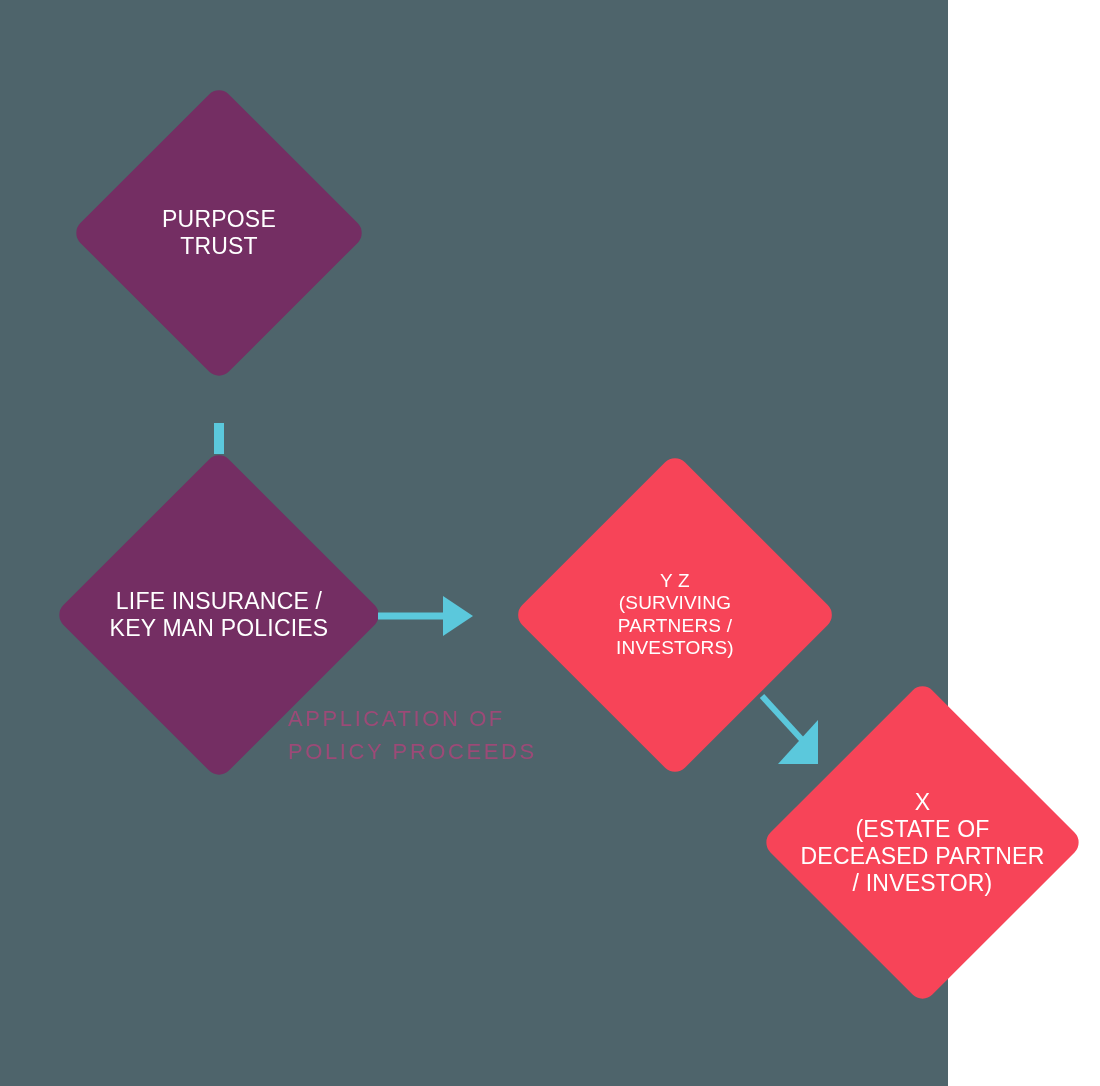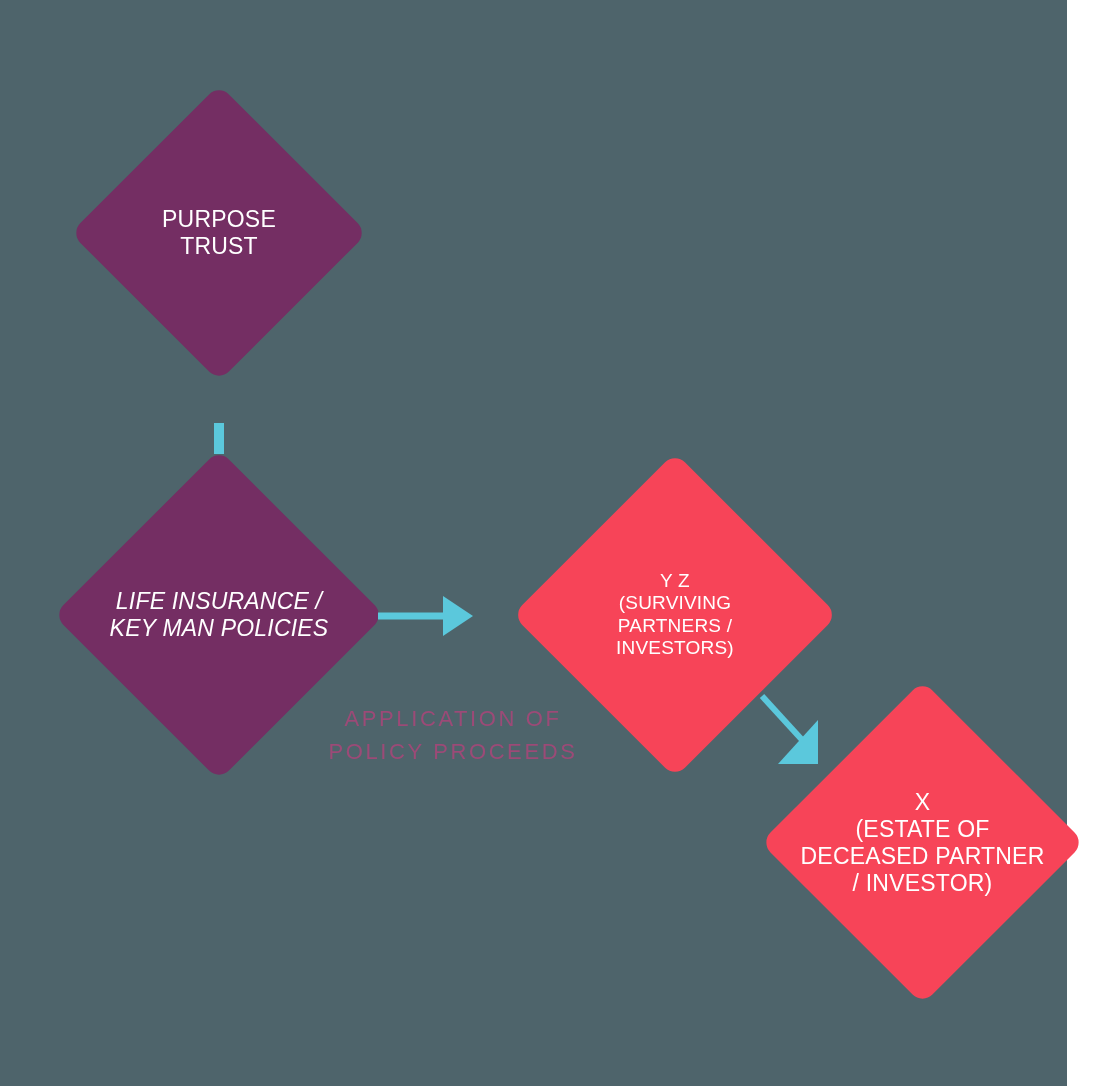--- a/index.html
+++ b/index.html
@@ -9,21 +9,21 @@
   }
   body {
     width: 1100px;
     height: 1086px;
     overflow: hidden;
     font-family: "Liberation Sans", "DejaVu Sans", sans-serif;
   }
 
   #diagram {
     position: relative;
-    width: 1067px;
+    width: 948px;
     height: 1086px;
     background: #4e646b;
   }
 
   
   .node {
     position: absolute;
     box-sizing: border-box;
   }
   .node .shape {
@@ -55,21 +55,21 @@
 
   
   #node-purpose-trust {
     left: 114px; top: 128px; width: 210px; height: 210px;
   }
   #node-purpose-trust .label { font-size: 23px; }
 
   #node-life-insurance {
     left: 102px; top: 498px; width: 234px; height: 234px;
   }
-  #node-life-insurance .label { font-size: 23px; font-style: italic; }
+  #node-life-insurance .label { font-size: 23px; }
 
   #node-surviving-partners {
     left: 560px; top: 500px; width: 230px; height: 230px;
   }
   #node-surviving-partners .label { font-size: 19px; width: 168%; }
 
   #node-deceased-estate {
     left: 808px; top: 728px; width: 229px; height: 229px;
   }
   #node-deceased-estate .label { font-size: 23px; width: 185%; }
@@ -99,21 +99,21 @@
     width: 72px;
     height: 80px;
   }
 
   
   #flow-caption {
     position: absolute;
     left: 288px;
     top: 702px;
     width: 330px;
-    text-align: center;
+    text-align: left;
     color: #9c4a77;
     font-size: 22px;
     line-height: 1.52;
     letter-spacing: 2.6px;
     white-space: pre-line;
   }
 </style>
 </head>
 <body>
 

